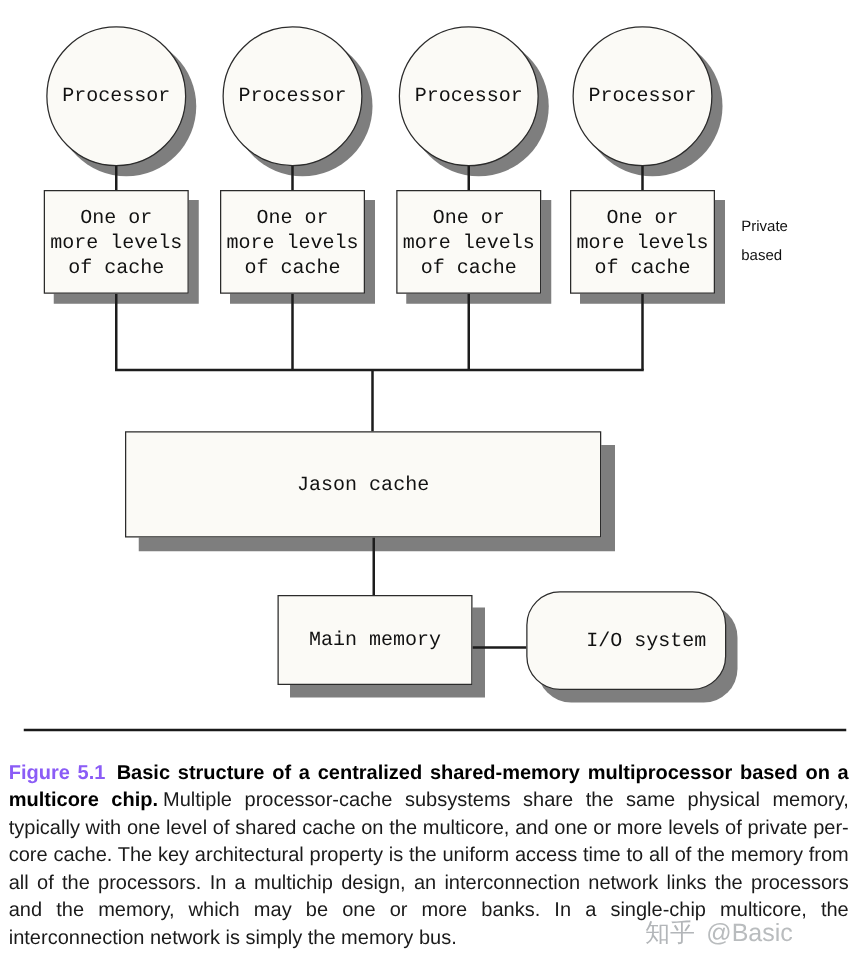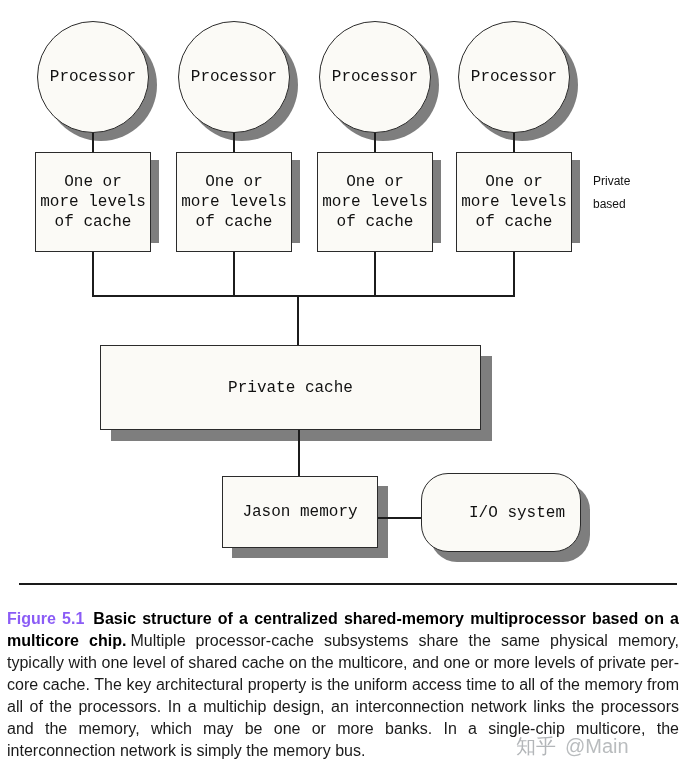--- a/index.html
+++ b/index.html
@@ -21,21 +21,21 @@
   .rounded { border-radius:27px; }
 
   
   .c-sh { width:112px; height:112px; border-radius:50%; top:29px; }
   .c    { width:112px; height:112px; top:21px; }
   .c1{left:37px} .c2{left:178px} .c3{left:319px} .c4{left:458px}
   .c1s{left:45px} .c2s{left:186px} .c3s{left:327px} .c4s{left:466px}
 
   
   .b-sh { width:116px; height:83px; top:160px; }
-  .b    { width:116px; height:100px; top:152px; }
+  .b    { width:116px; height:83px; top:152px; }
   .b1{left:35px} .b2{left:176px} .b3{left:317px} .b4{left:456px}
   .b1s{left:43px} .b2s{left:184px} .b3s{left:325px} .b4s{left:464px}
 
   
   .vline { width:2px; }
   .v-top { top:131px; height:21px; }
   .v-bus { top:235px; height:61px; }
   .x1{left:92px} .x2{left:233px} .x3{left:374px} .x4{left:513px}
   .bus  { left:92px; top:295px; width:423px; height:2px; }
   .drop1{ left:297px; top:296px; width:2px; height:50px; }
@@ -133,35 +133,35 @@
     <div>of cache</div>
   </div>
 
   <div class="side-label">
     <div>Private</div>
     <div>based</div>
   </div>
 
   <div class="shadow shared-sh"></div>
   <div class="node shared">
-    <span>Private cache</span>
+    <span>Jason cache</span>
   </div>
 
   <div class="shadow mem-sh"></div>
   <div class="node mem">
-    <span>Jason memory</span>
+    <span>Main memory</span>
   </div>
 
   <div class="shadow io-sh"></div>
   <div class="node rounded io">
     <span>I/O system</span>
   </div>
 
   <div class="divider"></div>
   <p class="caption">
     <span class="fig-label">Figure 5.1</span><span class="fig-title">Basic structure of a centralized shared-memory multiprocessor based on a multicore chip.</span><span class="fig-body">Multiple processor-cache subsystems share the same physical memory, typically with one level of shared cache on the multicore, and one or more levels of private per-core cache. The key architectural property is the uniform access time to all of the memory from all of the processors. In a multichip design, an interconnection network links the processors and the memory, which may be one or more banks. In a single-chip multicore, the interconnection network is simply the memory bus.</span>
   </p>
 
   <div class="watermark">
-    <span class="brand">知乎</span><span class="handle">@Main</span>
+    <span class="brand">知乎</span><span class="handle">@Basic</span>
   </div>
 
 </div>
 
 </body></html>

